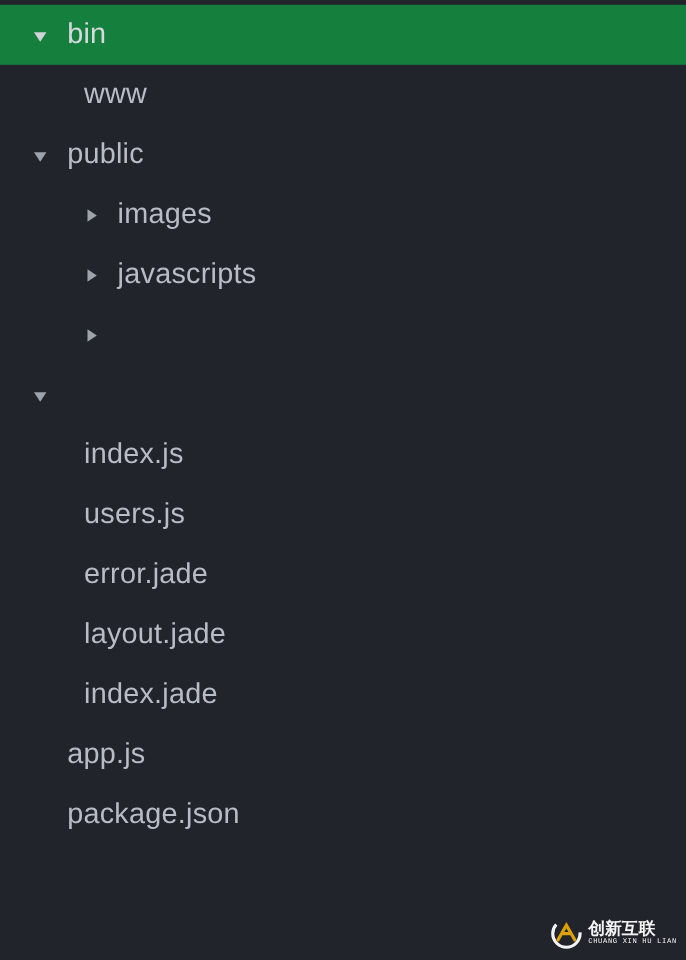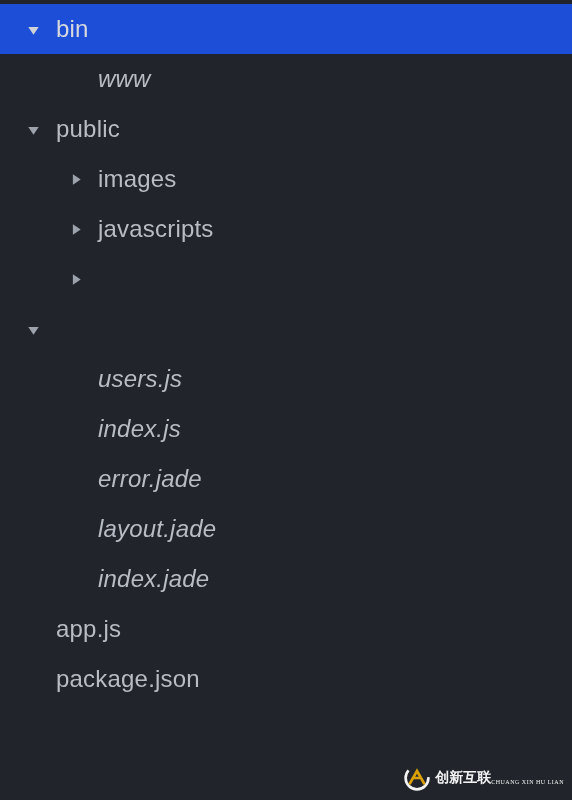--- a/index.html
+++ b/index.html
@@ -18,57 +18,56 @@
     padding-bottom: 4px;
   }
   .row {
     display: flex;
     align-items: center;
     height: 50px;
     padding-left: 22px;
     cursor: pointer;
   }
   .row.selected {
-    background: #1d4ed8;
+    background: #15803d;
     color: #d6d9dd;
   }
   .arrow {
     width: 22px;
     height: 22px;
     display: flex;
     align-items: center;
     justify-content: center;
     flex-shrink: 0;
     color: #9da3ad;
   }
   .row.selected .arrow { color: #cfd2d7; }
   .arrow svg { width: 13px; height: 13px; display: block; }
   .spacer { width: 22px; flex-shrink: 0; }
-  .indent-1 { padding-left: 64px; font-style: italic; }
+  .indent-1 { padding-left: 36px; }
   .indent-2 { padding-left: 64px; align-items: center; }
   .label { padding-left: 12px; letter-spacing: 0.2px; }
   .watermark {
     position: absolute;
     right: 8px;
     bottom: 8px;
     display: flex;
     align-items: center;
     gap: 4px;
     opacity: 0.95;
   }
   .wm-icon {
     width: 28px;
     height: 28px;
   }
   .wm-text {
     display: flex;
-    flex-direction: row;
+    flex-direction: column;
     line-height: 1;
-    font-family: Liberation Serif, serif;
-    align-items: flex-end;
+    font-family: Liberation Mono, monospace;
   }
   .wm-main { font-size: 14px; font-weight: 700; color: #fff; }
   .wm-sub { font-size: 6px; color: #fff; letter-spacing: 0.5px; }
 </style>
 </head>
 <body>
 
 <div class="tree">
 
   <div class="row selected">
@@ -123,26 +122,26 @@
   <div class="row">
     <span class="arrow">
       <svg viewBox="0 0 10 10">
           <path d="M1 3 L9 3 L5 9 Z" fill="currentColor"></path>
         </svg>
     </span>
   </div>
 
   <div class="row indent-1">
     <span class="spacer"></span>
-    <span class="label">users.js</span>
+    <span class="label">index.js</span>
   </div>
 
   <div class="row indent-1">
     <span class="spacer"></span>
-    <span class="label">index.js</span>
+    <span class="label">users.js</span>
   </div>
 
 
   <div class="row indent-1">
     <span class="spacer"></span>
     <span class="label">error.jade</span>
   </div>
 
   <div class="row indent-1">
     <span class="spacer"></span>

